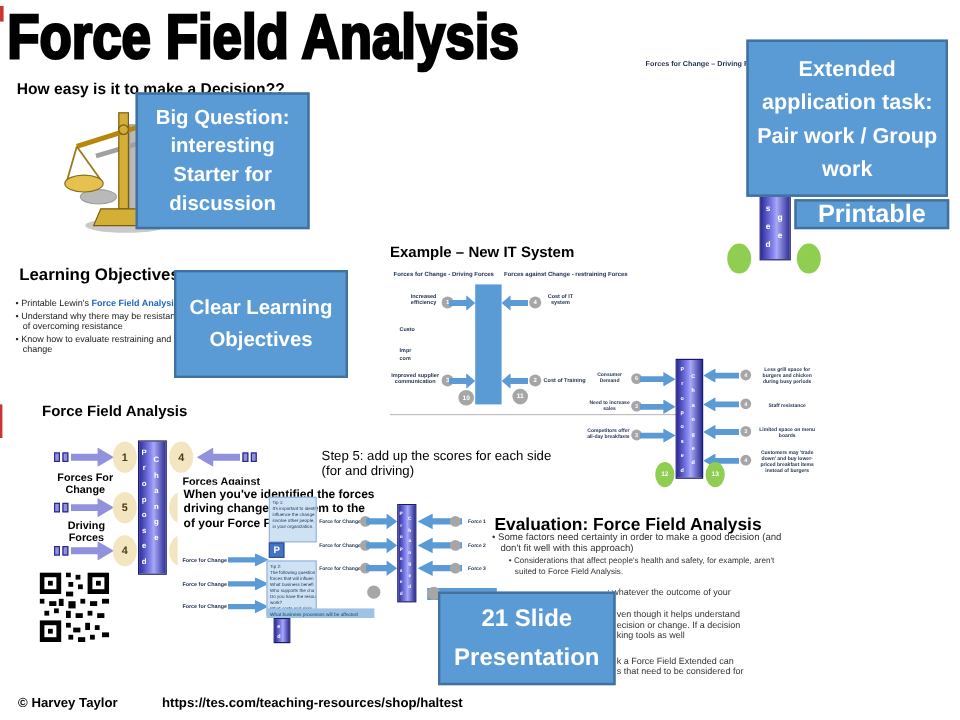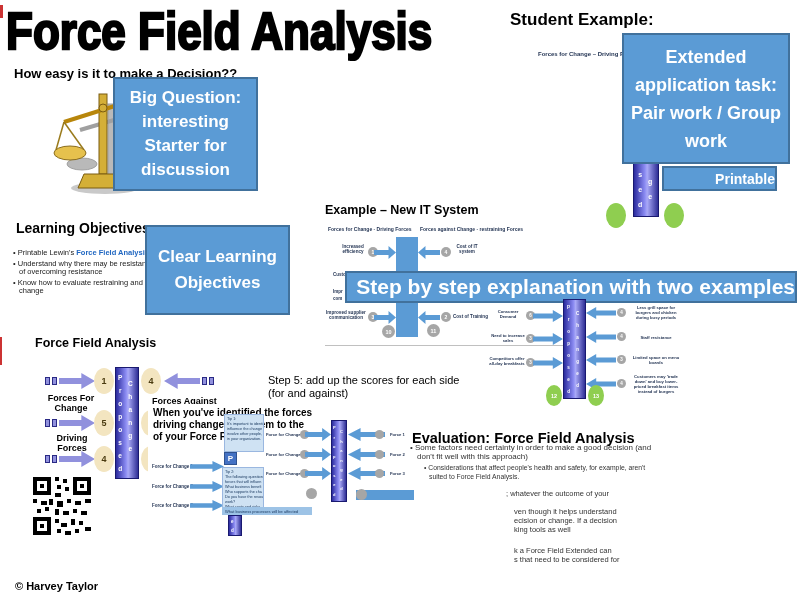--- a/index.html
+++ b/index.html
@@ -3,21 +3,21 @@
 <meta charset="utf-8">
 <style>
   html,body{margin:0;padding:0;background:#888;}
   #canvas{position:relative;width:800px;height:600px;background:#fff;overflow:hidden;
           font-family:"Liberation Sans",sans-serif;margin:0 auto;}
   .abs{position:absolute;}
   .bold{font-weight:bold;}
   
   .callout{position:absolute;background:#5b9bd5;border:2px solid #41719c;color:#fff;
            font-weight:bold;text-align:center;box-sizing:border-box;
-           display:flex;align-items:center;justify-content:flex-end;}
+           display:flex;align-items:center;justify-content:center;}
   
   .ar{position:absolute;background:#5b9bd5;
       clip-path:polygon(0 30%,66% 30%,66% 0,100% 50%,66% 100%,66% 70%,0 70%);}
   .al{position:absolute;background:#5b9bd5;
       clip-path:polygon(100% 30%,34% 30%,34% 0,0 50%,34% 100%,34% 70%,100% 70%);}
   .par{position:absolute;background:#9191dd;
       clip-path:polygon(0 32%,62% 32%,62% 0,100% 50%,62% 100%,62% 68%,0 68%);}
   .pal{position:absolute;background:#9191dd;
       clip-path:polygon(100% 32%,38% 32%,38% 0,0 50%,38% 100%,38% 68%,100% 68%);}
   .pseg{position:absolute;background:#9191dd;border:1px solid #2a2a85;box-sizing:border-box;}
@@ -70,42 +70,41 @@
     <ellipse cx="20" cy="73" rx="16" ry="7" fill="#e6c14d" stroke="#8a6d1f"></ellipse>
     <line x1="90" y1="18" x2="84" y2="44" stroke="#9a7b1c" stroke-width="1.5"></line>
     <line x1="90" y1="18" x2="100" y2="44" stroke="#9a7b1c" stroke-width="1.5"></line>
     <ellipse cx="92" cy="47" rx="13" ry="6" fill="#e6c14d" stroke="#8a6d1f"></ellipse>
   </svg>
 
   <div class="callout" style="left:113px;top:77px;width:145px;height:114px;font-size:17px;line-height:24px;padding:12px;">
     <span>Big Question: interesting Starter for discussion</span>
   </div>
 
-  <div class="abs bold" style="left:510px;top:10px;font-size:17px;color:#000;">Student Example:</div>
 
   <div class="slide-label" style="left:538px;top:51px;font-size:6px;">Forces for Change – Driving Forces</div>
   <div class="vbar" style="left:633px;top:163px;width:26px;height:54px;">
     <div class="vcol" style="left:4px;top:3px;font-size:7px;line-height:15px;">
         <div>s</div>
         <div>e</div>
         <div>d</div>
       </div>
     <div class="vcol" style="left:14px;top:10px;font-size:7px;line-height:15px;">
         <div>g</div>
         <div>e</div>
       </div>
   </div>
   <div class="gv" style="left:606px;top:203px;width:20px;height:25px;font-size:6px;"></div>
   <div class="gv" style="left:664px;top:203px;width:20px;height:25px;font-size:6px;"></div>
 
   <div class="callout" style="left:622px;top:33px;width:168px;height:131px;font-size:18px;line-height:28px;padding:2px;">
     <span>Extended application task: Pair work / Group work</span>
   </div>
 
-  <div class="callout" style="left:662px;top:166px;width:115px;height:25px;font-size:14px;">
+  <div class="callout" style="left:662px;top:166px;width:129px;height:25px;font-size:21px;">
     <span>Printable</span>
   </div>
 
   <div class="abs bold" style="left:16px;top:220px;font-size:14px;color:#000;">Learning Objectives</div>
   <div class="abs" style="left:13px;top:249px;font-size:7.5px;color:#222;line-height:8px;width:200px;">
     <div class="bullet">
       <span>Printable Lewin's </span><span style="color:#1f66c1;font-weight:bold;">Force Field Analysis</span>
     </div>
     <div class="bullet" style="margin-top:3px;">Understand why there may be resistance to cha</div>
     <div style="margin-left:6px;">of overcoming resistance</div>
@@ -137,23 +136,20 @@
   <div class="gc" style="left:368px;top:312px;width:10px;height:10px;font-size:5px;">3</div>
   <div class="ar" style="left:374px;top:311px;width:22px;height:13px;"></div>
   <div class="al" style="left:418px;top:311px;width:22px;height:13px;"></div>
   <div class="gc" style="left:441px;top:312px;width:10px;height:10px;font-size:5px;">2</div>
   <div class="slide-label" style="left:453px;top:314px;width:40px;font-size:4.6px;">Cost of Training</div>
 
   <div class="gc" style="left:382px;top:325px;width:13px;height:13px;font-size:5.5px;">10</div>
   <div class="gc" style="left:427px;top:324px;width:13px;height:13px;font-size:5.5px;">11</div>
   <div class="abs" style="left:325px;top:345px;width:255px;height:1px;background:#c0c0c0;"></div>
 
-  <div class="callout" style="left:345px;top:271px;width:452px;height:32px;font-size:21px;">
-    <span>Step by step explanation with two examples</span>
-  </div>
 
   <div class="vbar" style="left:563px;top:299px;width:23px;height:100px;">
     <div class="vcol" style="left:3px;top:2px;font-size:4.5px;line-height:12px;">
         <div>P</div>
         <div>r</div>
         <div>o</div>
         <div>p</div>
         <div>o</div>
         <div>s</div>
         <div>e</div>
@@ -285,21 +281,21 @@
   </div>
   <div class="vbar" style="left:228px;top:515px;width:14px;height:21px;">
     <div class="vcol" style="left:2px;top:1px;font-size:4.5px;line-height:9px;">
         <div>e</div>
         <div>d</div>
       </div>
   </div>
 
   <div class="abs" style="left:268px;top:374px;font-size:11px;color:#000;line-height:13px;">
     <div>Step 5: add up the scores for each side</div>
-    <div>(for and against)</div>
+    <div>(for and driving)</div>
   </div>
   <div class="slide-label" style="left:266px;top:432px;font-size:4.2px;">Force for Change 1</div>
   <div class="gc" style="left:300px;top:430px;width:9px;height:9px;font-size:4.5px;"></div>
   <div class="ar" style="left:305px;top:428px;width:26px;height:13px;"></div>
   <div class="slide-label" style="left:266px;top:452px;font-size:4.2px;">Force for Change 2</div>
   <div class="gc" style="left:300px;top:450px;width:9px;height:9px;font-size:4.5px;"></div>
   <div class="ar" style="left:305px;top:448px;width:26px;height:13px;"></div>
   <div class="slide-label" style="left:266px;top:471px;font-size:4.2px;">Force for Change 3</div>
   <div class="gc" style="left:300px;top:469px;width:9px;height:9px;font-size:4.5px;"></div>
   <div class="ar" style="left:305px;top:467px;width:26px;height:13px;"></div>
@@ -344,20 +340,23 @@
     <div class="subbullet" style="margin-left:14px;margin-top:3px;font-size:6.8px;">Considerations that affect people's health and safety, for example, aren't</div>
     <div style="margin-left:19px;font-size:6.8px;">suited to Force Field Analysis.</div>
   </div>
   <div class="abs" style="left:506px;top:489px;font-size:7.5px;color:#333;">; whatever the outcome of your</div>
   <div class="abs" style="left:514px;top:507px;font-size:7.5px;color:#333;">ven though it helps understand</div>
   <div class="abs" style="left:514px;top:516px;font-size:7.5px;color:#333;">ecision or change.  If a decision</div>
   <div class="abs" style="left:514px;top:525px;font-size:7.5px;color:#333;">king tools as well</div>
   <div class="abs" style="left:514px;top:546px;font-size:7.5px;color:#333;">k a Force Field Extended can</div>
   <div class="abs" style="left:514px;top:555px;font-size:7.5px;color:#333;">s that need to be considered for</div>
 
+  <div class="callout" style="left:365px;top:493px;width:148px;height:78px;font-size:20px;line-height:32px;">
+    <span>21 Slide Presentation</span>
+  </div>
 
   <svg class="abs" style="left:33px;top:477px;" width="58" height="58" viewBox="0 0 29 29">
     <rect width="29" height="29" fill="#fff"></rect>
     <g fill="#000">
       <rect x="0" y="0" width="9" height="9"></rect>
         <rect x="20" y="0" width="9" height="9"></rect>
         <rect x="0" y="20" width="9" height="9"></rect>
       <rect x="2" y="2" width="5" height="5" fill="#fff"></rect>
         <rect x="22" y="2" width="5" height="5" fill="#fff"></rect>
         <rect x="2" y="22" width="5" height="5" fill="#fff"></rect>
@@ -387,14 +386,15 @@
         <rect x="19" y="21" width="2" height="3"></rect>
       <rect x="23" y="22" width="2" height="2"></rect>
         <rect x="26" y="25" width="3" height="2"></rect>
         <rect x="12" y="26" width="2" height="2"></rect>
       <rect x="16" y="27" width="3" height="2"></rect>
         <rect x="21" y="26" width="2" height="2"></rect>
     </g>
   </svg>
 
   <div class="abs bold" style="left:15px;top:580px;font-size:11px;color:#000;">© Harvey Taylor</div>
+  <div class="abs bold" style="left:135px;top:580px;font-size:11px;color:#000;">https://tes.com/teaching-resources/shop/haltest</div>
 
 </div>
 
 </body></html>

